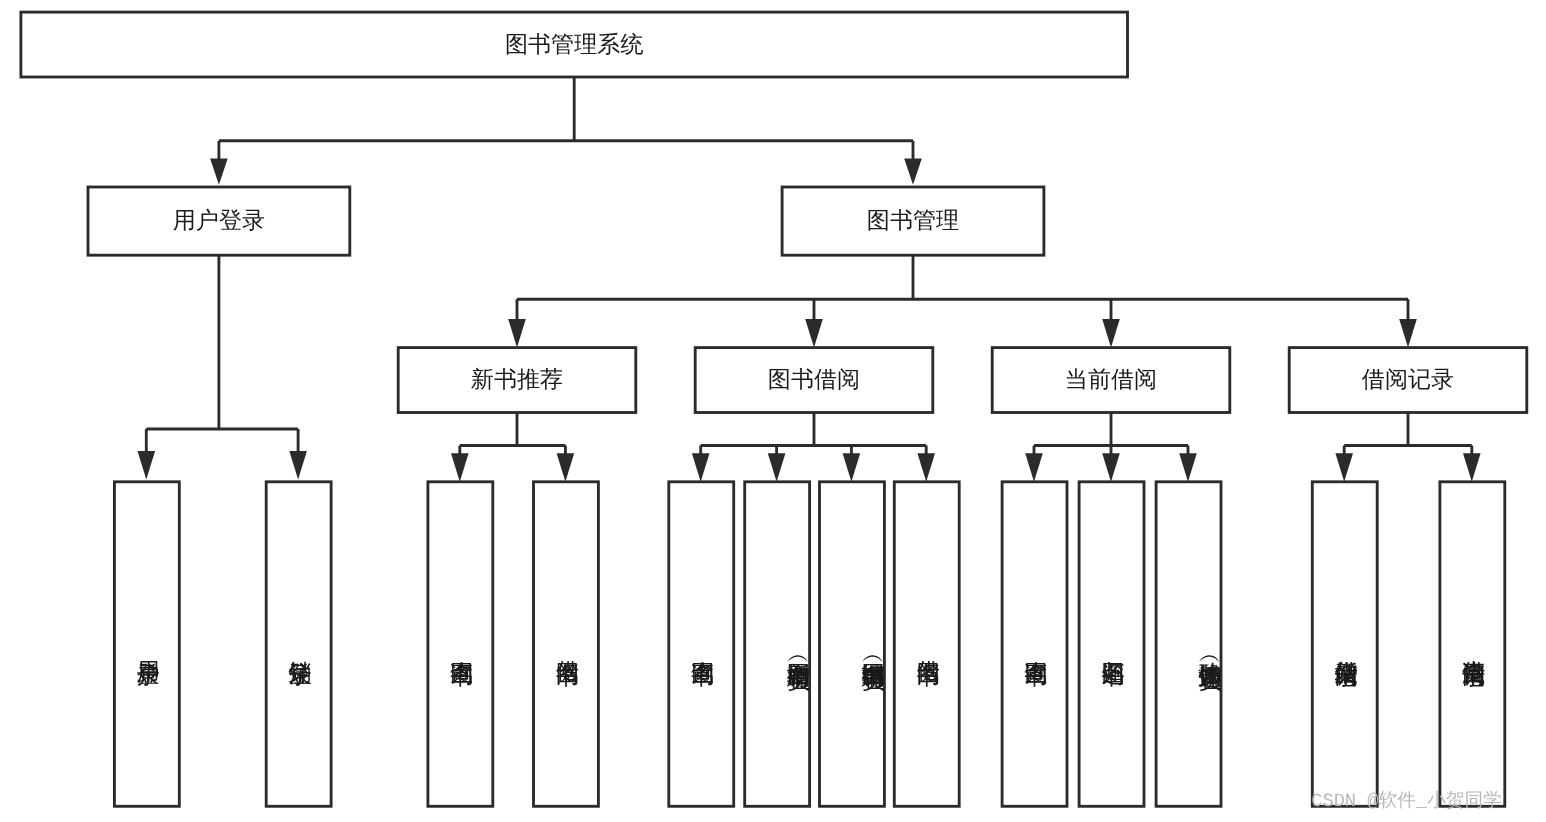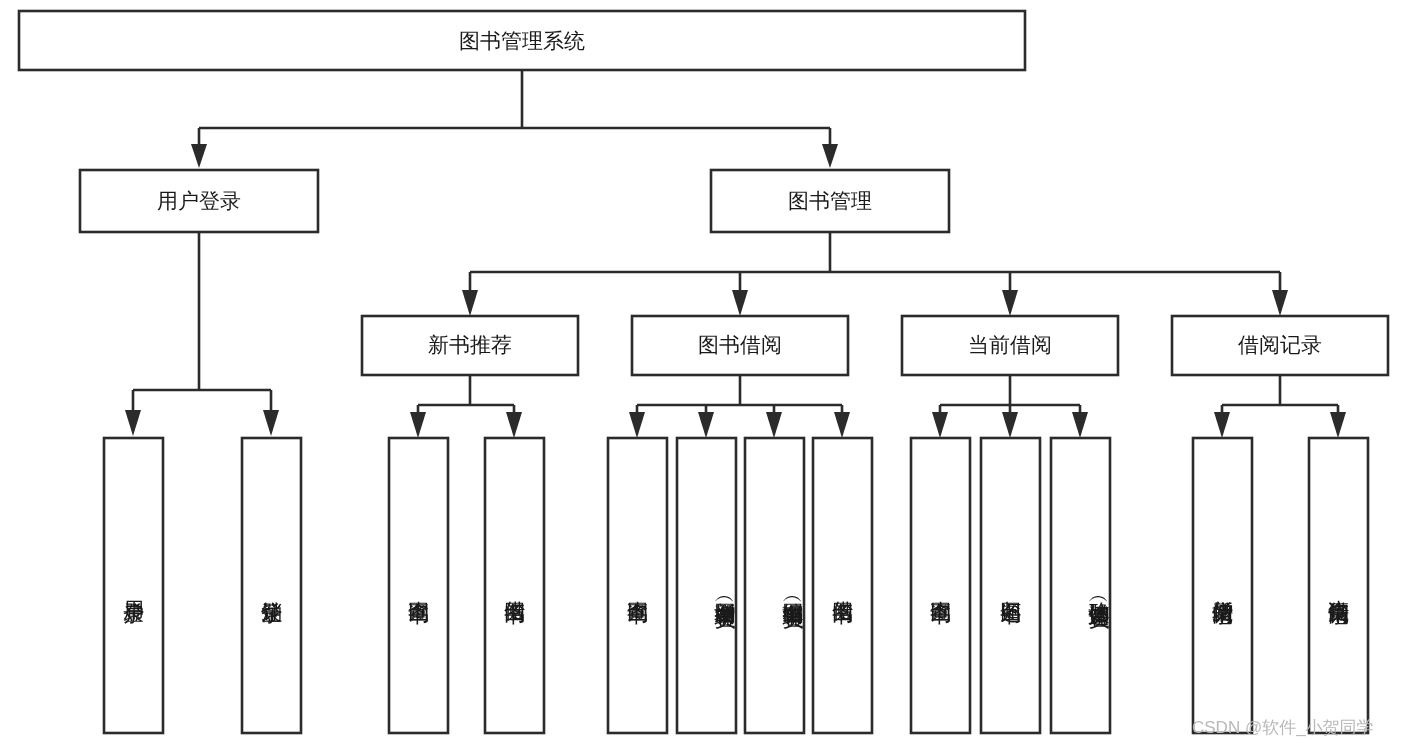--- a/index.html
+++ b/index.html
@@ -61,21 +61,21 @@
     align-items: flex-start;
     justify-content: center;
     white-space: nowrap;
     pointer-events: none;
   }
   .node-label-v.center-start {
     align-items: center;
   }
   .watermark {
     position: absolute;
-    font-family: Liberation Sans, sans-serif;
+    font-family: Liberation Mono, monospace;
     font-size: 17px;
     color: #b8b8b8;
     white-space: nowrap;
     left: 1192px;
     top: 716px;
   }
 </style>
 </head>
 <body>
 

